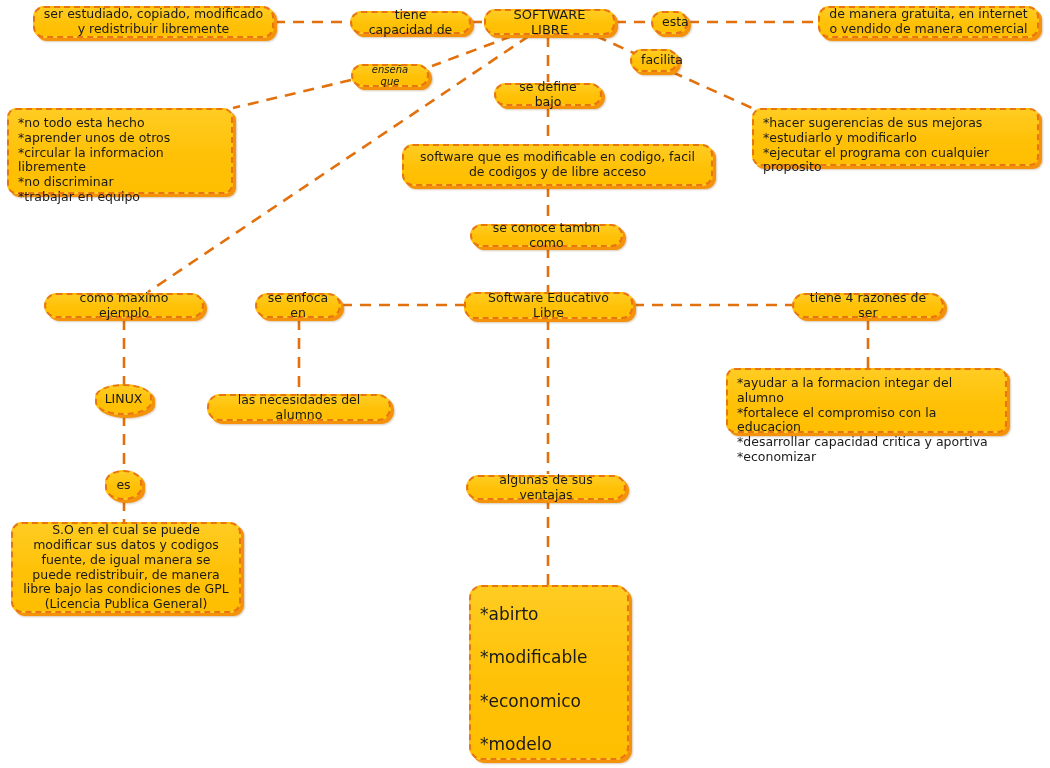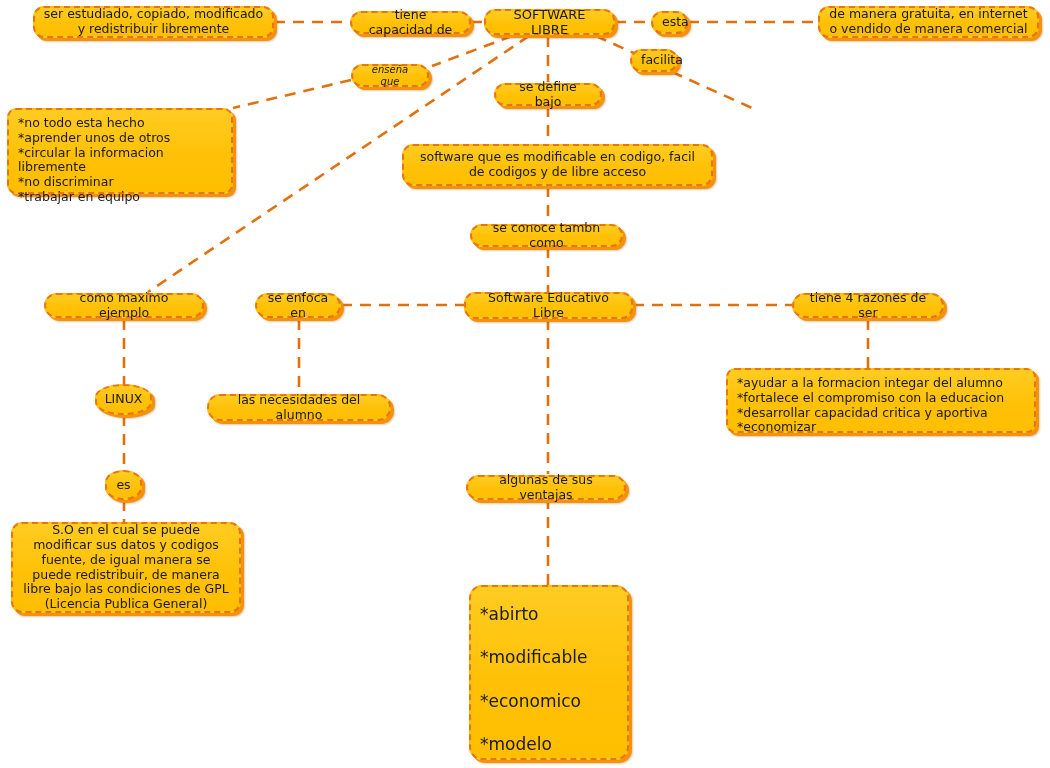--- a/index.html
+++ b/index.html
@@ -166,20 +166,25 @@
   </div>
 
   <div class="node listbox" style="left:7px; top:80px; width:226px; height:86px; font-size:12.5px;margin-top:28px;">
     <span class="txt">*no todo esta hecho
 *aprender unos de otros
 *circular la informacion libremente
 *no discriminar
 *trabajar en equipo</span>
   </div>
 
+  <div class="node listbox" style="left:752px; top:108px; width:287px; height:58px; font-size:12.5px;">
+    <span class="txt">*hacer sugerencias de sus mejoras
+*estudiarlo y modificarlo
+*ejecutar el programa con cualquier proposito</span>
+  </div>
 
   <div class="node" style="left:402px; top:144px; width:311px; height:42px; font-size:12.5px;">
     <span class="txt">software que es modificable en codigo, facil de codigos y de libre acceso</span>
   </div>
 
   <div class="node link-label" style="left:44px; top:293px; width:160px; height:25px; font-size:12.5px;">
     <span class="txt">como maximo ejemplo</span>
   </div>
 
   <div class="node link-label" style="left:470px; top:224px; width:153px; height:23px; font-size:12.5px;">
@@ -199,21 +204,21 @@
   </div>
 
   <div class="node pill" style="left:95px; top:384px; width:57px; height:31px; font-size:12.5px;">
     <span class="txt">LINUX</span>
   </div>
 
   <div class="node link-label" style="left:207px; top:394px; width:184px; height:27px; font-size:12.5px;">
     <span class="txt">las necesidades del alumno</span>
   </div>
 
-  <div class="node listbox" style="left:726px; top:368px; width:310px; height:65px; font-size:12.5px;">
+  <div class="node listbox" style="left:726px; top:368px; width:281px; height:65px; font-size:12.5px;">
     <span class="txt">*ayudar a la formacion integar del alumno
 *fortalece el compromiso con la educacion
 *desarrollar capacidad critica y aportiva
 *economizar</span>
   </div>
 
   <div class="node pill" style="left:105px; top:470px; width:37px; height:30px; font-size:12.5px;">
     <span class="txt">es</span>
   </div>
 

